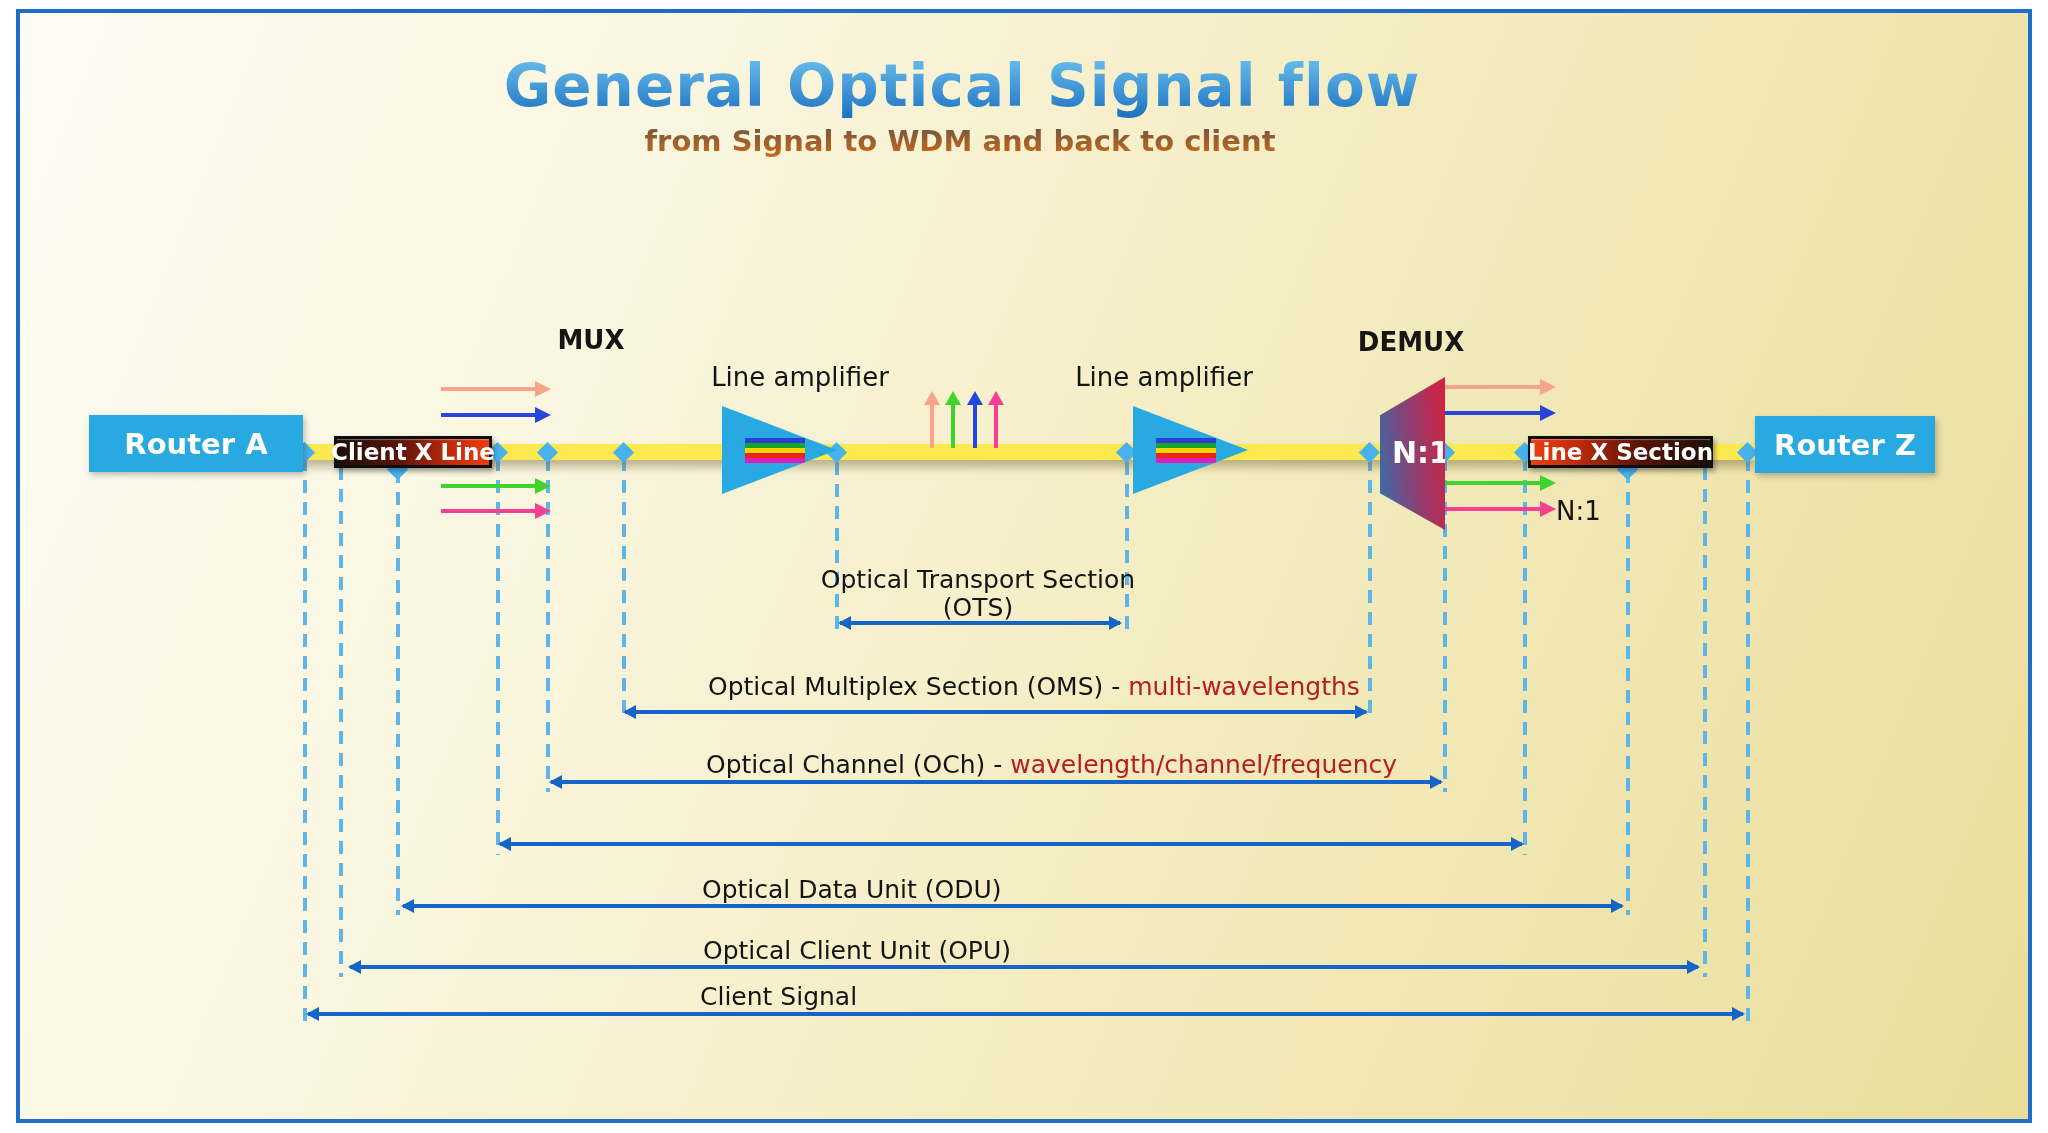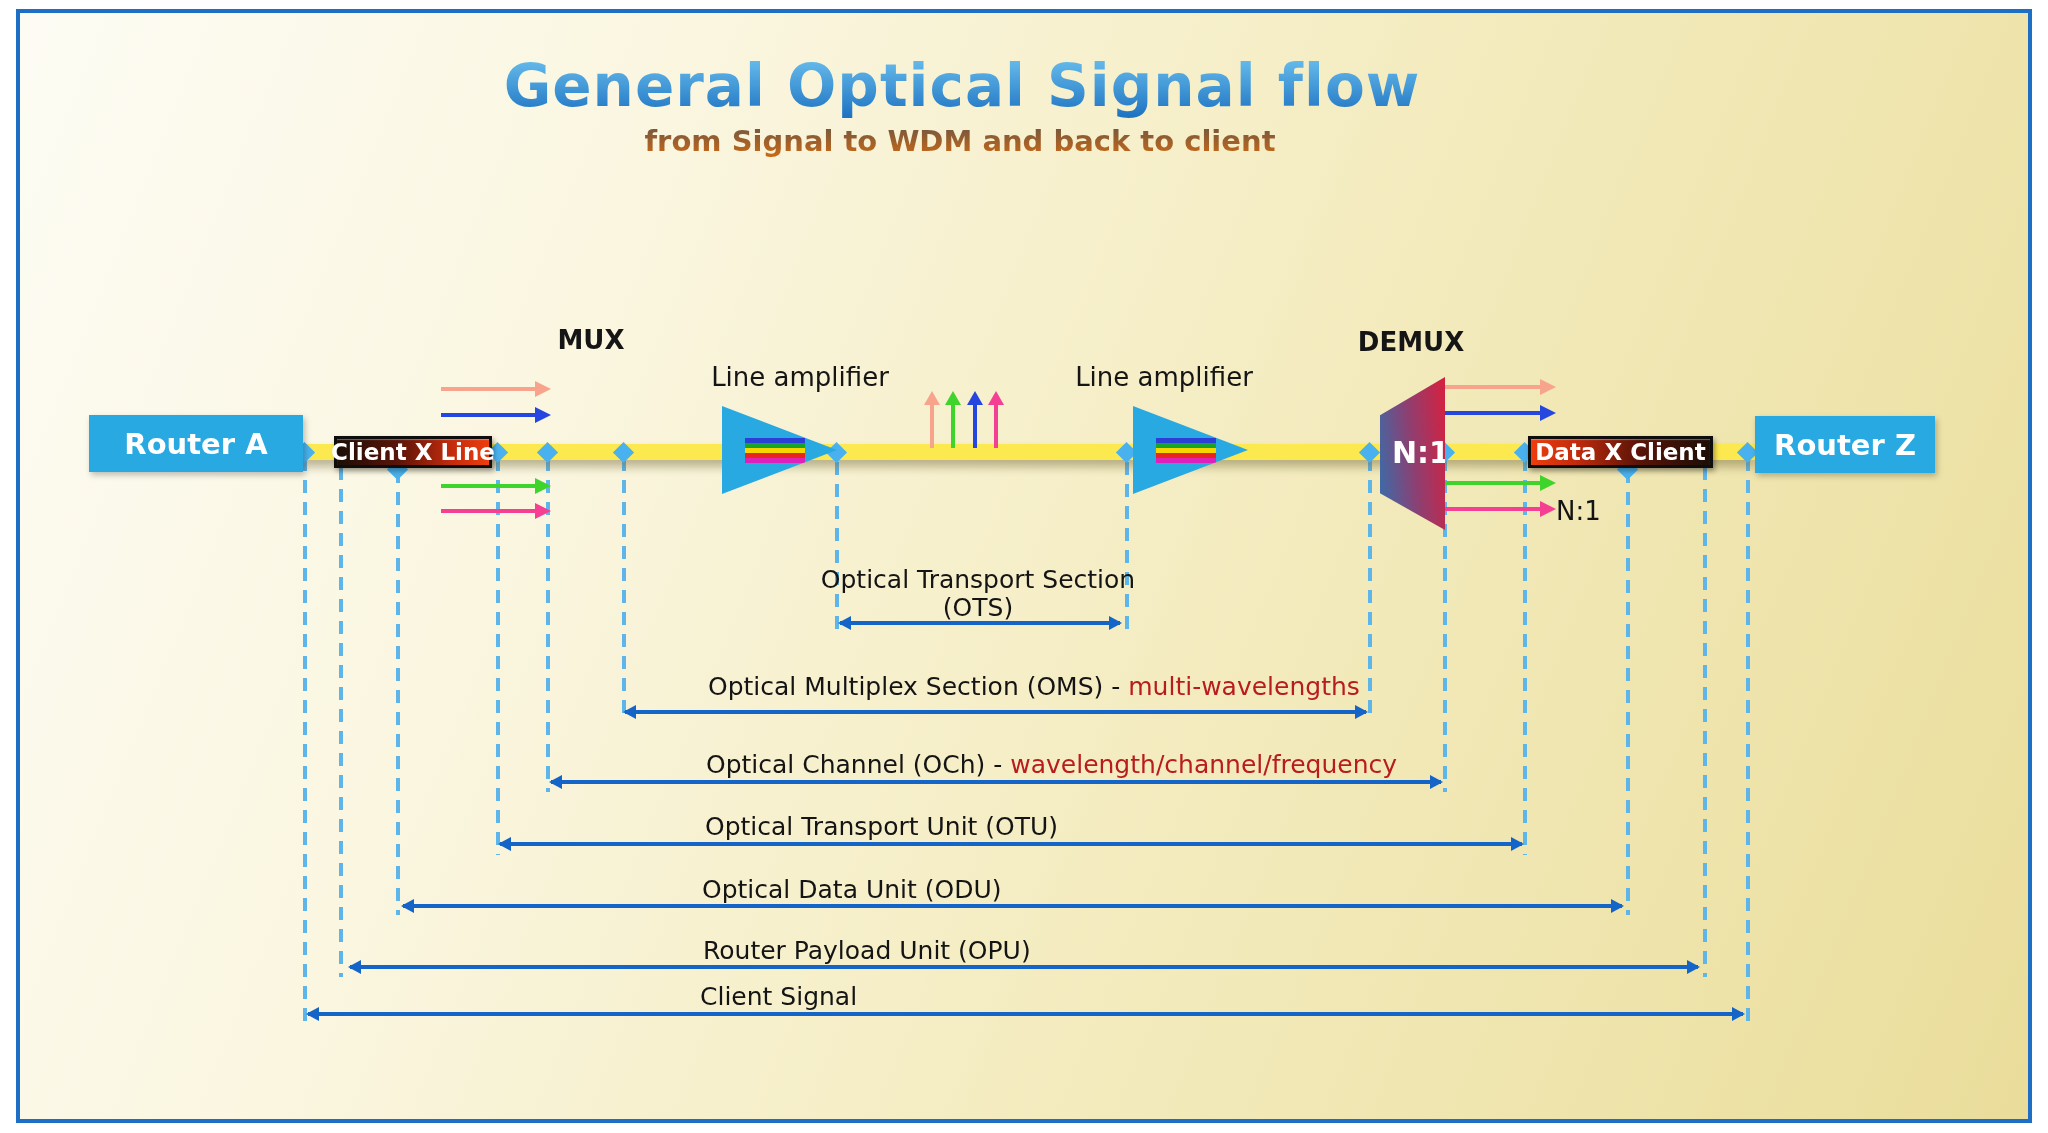--- a/index.html
+++ b/index.html
@@ -102,21 +102,21 @@
     <span>Router Z</span>
   </div>
   <div class="node router" style="left:89px;top:415px;width:214px;height:57px">
     <span>Router A</span>
   </div>
 
   <div class="node codebox cxl" style="left:334px;top:436px;width:152px;height:26px">
     <span>Client X Line</span>
   </div>
   <div class="node codebox lxc" style="left:1528px;top:436px;width:179px;height:26px">
-    <span>Data X Client</span>
+    <span>Line X Section</span>
   </div>
 
   <div class="blabel" style="left:591px;top:325px;font-weight:bold">MUX</div>
   <div class="blabel" style="left:1411px;top:327px;font-weight:bold">DEMUX</div>
   <div class="trap demux">
     <span class="ratio" style="left:12px;top:58px">N:1</span>
   </div>
 
   <div class="blabel" style="left:800px;top:362px">Line amplifier</div>
   <div class="amp" style="left:722px">
@@ -164,32 +164,29 @@
   <div class="span-label" style="left:708px;top:672px">
     <span>Optical Multiplex Section (OMS) - </span><span class="hl">multi-wavelengths</span>
   </div>
   <div class="span-arrow" style="left:625px;top:710px;width:741px"></div>
 
   <div class="span-label" style="left:706px;top:750px">
     <span>Optical Channel (OCh) - </span><span class="hl">wavelength/channel/frequency</span>
   </div>
   <div class="span-arrow" style="left:551px;top:780px;width:890px"></div>
 
-  <div class="span-label" style="left:705px;top:812px">
-    <span>Optical Transport Unit (OTU)</span>
-  </div>
   <div class="span-arrow" style="left:500px;top:842px;width:1022px"></div>
 
   <div class="span-label" style="left:702px;top:875px">
     <span>Optical Data Unit (ODU)</span>
   </div>
   <div class="span-arrow" style="left:403px;top:904px;width:1219px"></div>
 
   <div class="span-label" style="left:703px;top:936px">
-    <span>Router Payload Unit (OPU)</span>
+    <span>Optical Client Unit (OPU)</span>
   </div>
   <div class="span-arrow" style="left:350px;top:965px;width:1348px"></div>
 
   <div class="span-label" style="left:700px;top:982px">
     <span>Client Signal</span>
   </div>
   <div class="span-arrow" style="left:308px;top:1012px;width:1435px"></div>
 </div>
 
 </body></html>

